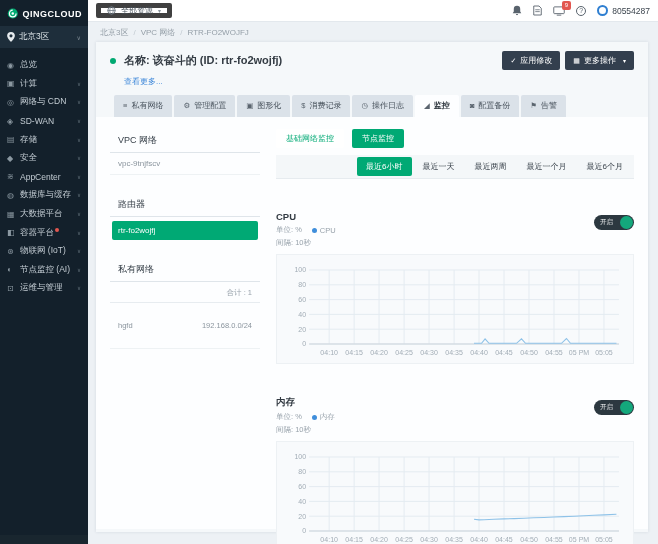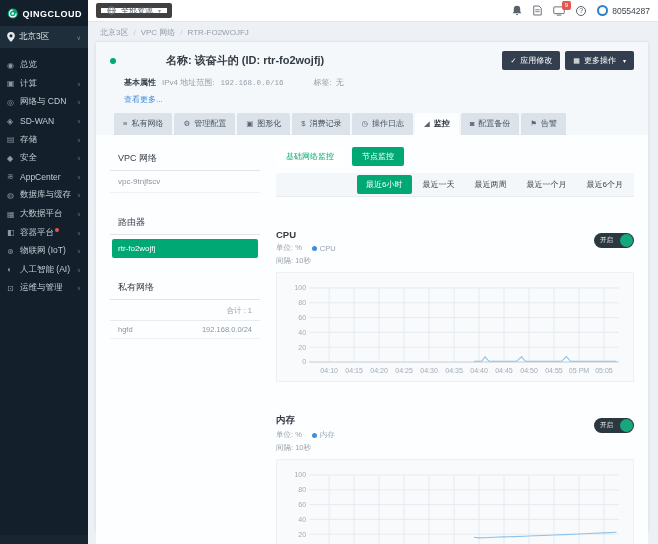--- a/index.html
+++ b/index.html
@@ -38,21 +38,21 @@
   .breadcrumb { height:20px; display:flex; align-items:center; gap:5px; padding:0 12px; font-size:8px; color:#949ea7; flex:none; }
   .bc-item { cursor:pointer; }
   .bc-sep { color:#c2cad1; }
 
   .content-wrap { flex:1; padding:0 10px 0 8px; }
   .card { background:#f5f8fa; box-shadow:0 0 3px rgba(30,50,70,.12); height:490px; }
 
   .card-head { padding:9px 14px 0; }
   .title-row { display:flex; align-items:center; }
   .status-dot { width:6px; height:6px; border-radius:50%; background:#00a971; margin-right:8px; flex:none; }
-  .res-title { font-size:11px; font-weight:bold; color:#333b43;margin-left:42px; }
+  .res-title { font-size:11px; font-weight:bold; color:#333b43; }
   .actions { margin-left:auto; display:flex; gap:5px;justify-content:center; }
   .btn-dark { background:#333f4e; color:#fff; border:none; font-size:8px; padding:4px 8px; border-radius:2px; display:flex; align-items:center; gap:4px; cursor:pointer; font-family:inherit; }
   .btn-dark .bico { font-size:7px; }
   .btn-dark .caret { font-size:6px; margin-left:3px; }
   .meta-row { display:flex; align-items:center; gap:6px; margin:7px 0 0 14px; font-size:8px; color:#949ea7; }
   .meta-key { color:#39424b; font-weight:bold; }
   .meta-val { font-family:"Liberation Mono","DejaVu Sans Mono",monospace; font-size:7.5px; }
   .tag-group { margin-left:24px; display:flex; gap:4px; }
   .more-link { display:inline-block; margin:5px 0 8px 14px; font-size:8px; color:#3d87d9; cursor:pointer; text-decoration:none;text-align:center; }
 
@@ -63,21 +63,21 @@
 
   .card-body { background:#fdfeff; display:flex; padding:12px 14px; height:412px; }
 
   
   .left-col { width:150px; flex:none; margin-right:16px; }
   .panel { margin-bottom:18px; }
   .panel-title { font-size:9px; color:#39424b; padding:5px 8px; border-bottom:1px solid #dfe5ea; }
   .panel-item { font-size:8px; color:#8b959e; padding:6px 8px; border-bottom:1px solid #eef2f4; cursor:pointer; }
   .panel-item.selected { background:#00a974; color:#fff; border:none; margin:4px 2px; padding:5px 6px; border-radius:2px; }
   .panel-total { text-align:right; font-size:7.5px; color:#98a2ab; padding:6px 8px 4px; }
-  .panel-row { display:flex; justify-content:space-between; font-size:7.5px; color:#8b959e; padding:4px 8px; border-top:1px solid #e7ecf0; border-bottom:1px solid #eef2f4; cursor:pointer; }
+  .panel-row { display:flex; justify-content:space-between; font-size:7.5px; color:#8b959e; padding:18px 8px; border-top:1px solid #e7ecf0; border-bottom:1px solid #eef2f4; cursor:pointer; }
 
   
   .right-col { flex:1; min-width:0; }
   .subtabs { display:flex; gap:8px; }
   .subtab { font-size:8px; padding:4px 10px; border-radius:2px; cursor:pointer; color:#00a974; background:#fff; }
   .subtab.active { background:#00a974; color:#fff; }
   .ranges { margin-top:7px; display:flex; justify-content:flex-end; gap:2px; background:#f4f7f9; border-bottom:1px solid #e6ebef; padding:2px 2px; }
   .range { font-size:8px; color:#3c454e; padding:4px 9px; cursor:pointer; border-radius:2px; }
   .range.active { background:#00a974; color:#fff; }
 
@@ -169,21 +169,21 @@
           <span class="red-dot"></span>
           <span class="chev">∨</span>
         </div>
         <div class="nav-item">
           <span class="nav-ico">⊛</span>
           <span class="nav-label">物联网 (IoT)</span>
           <span class="chev">∨</span>
         </div>
         <div class="nav-item">
           <span class="nav-ico">◐</span>
-          <span class="nav-label">人工智能 (AI)</span>
+          <span class="nav-label">节点监控 (AI)</span>
           <span class="chev">∨</span>
         </div>
         <div class="nav-item">
           <span class="nav-ico">⊡</span>
           <span class="nav-label">运维与管理</span>
           <span class="chev">∨</span>
         </div>
       </nav>
     <div class="sidebar-foot"></div>
   </aside>
@@ -249,29 +249,20 @@
             <span class="actions">
               <button class="btn-dark">
                 <span class="bico">✓</span>
                 <span>应用修改</span>
               </button>
               <button class="btn-dark">
                 <span class="bico">▦</span>
                 <span>更多操作</span>
                 <span class="caret">▾</span>
               </button>
-            </span>
-          </div>
-          <div class="meta-row">
-            <span class="meta-key">基本属性</span>
-            <span>IPv4 地址范围:</span>
-            <span class="meta-val">192.168.0.0/16</span>
-            <span class="tag-group">
-              <span>标签:</span>
-              <span>无</span>
             </span>
           </div>
           <a class="more-link">查看更多...</a>
           <div class="tabbar" id="tabbar">
               <div class="tab">
                 <span class="tab-ico">≡</span>
                 <span>私有网络</span>
               </div>
               <div class="tab">
                 <span class="tab-ico">⚙</span>

